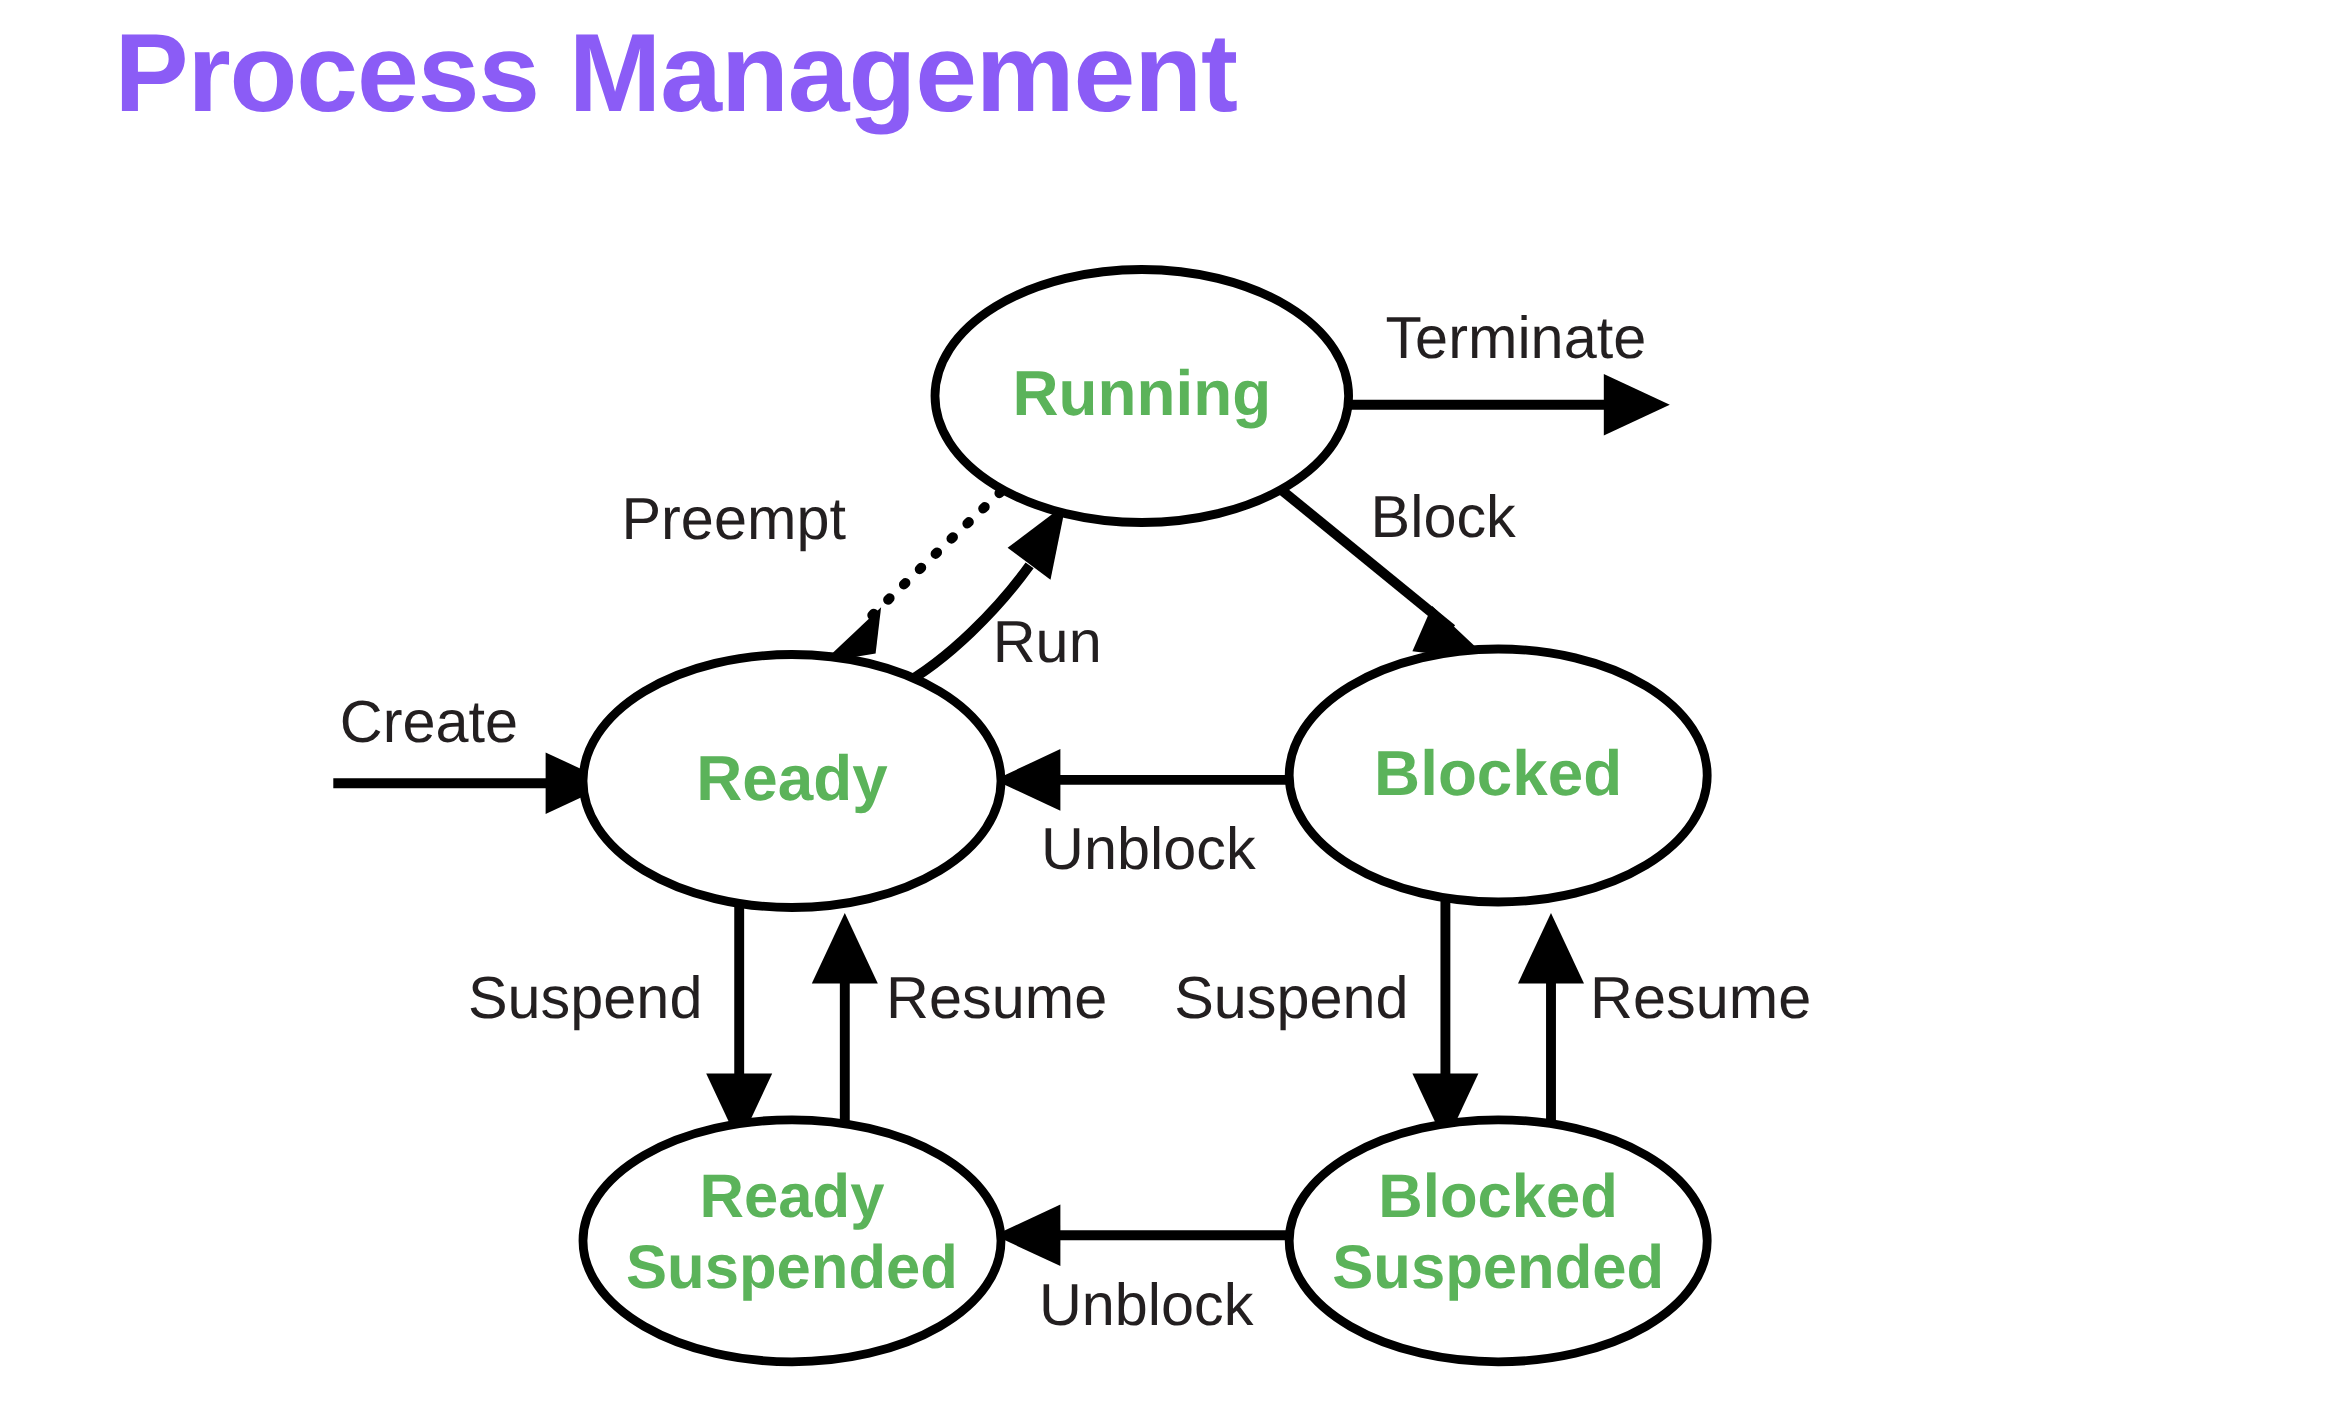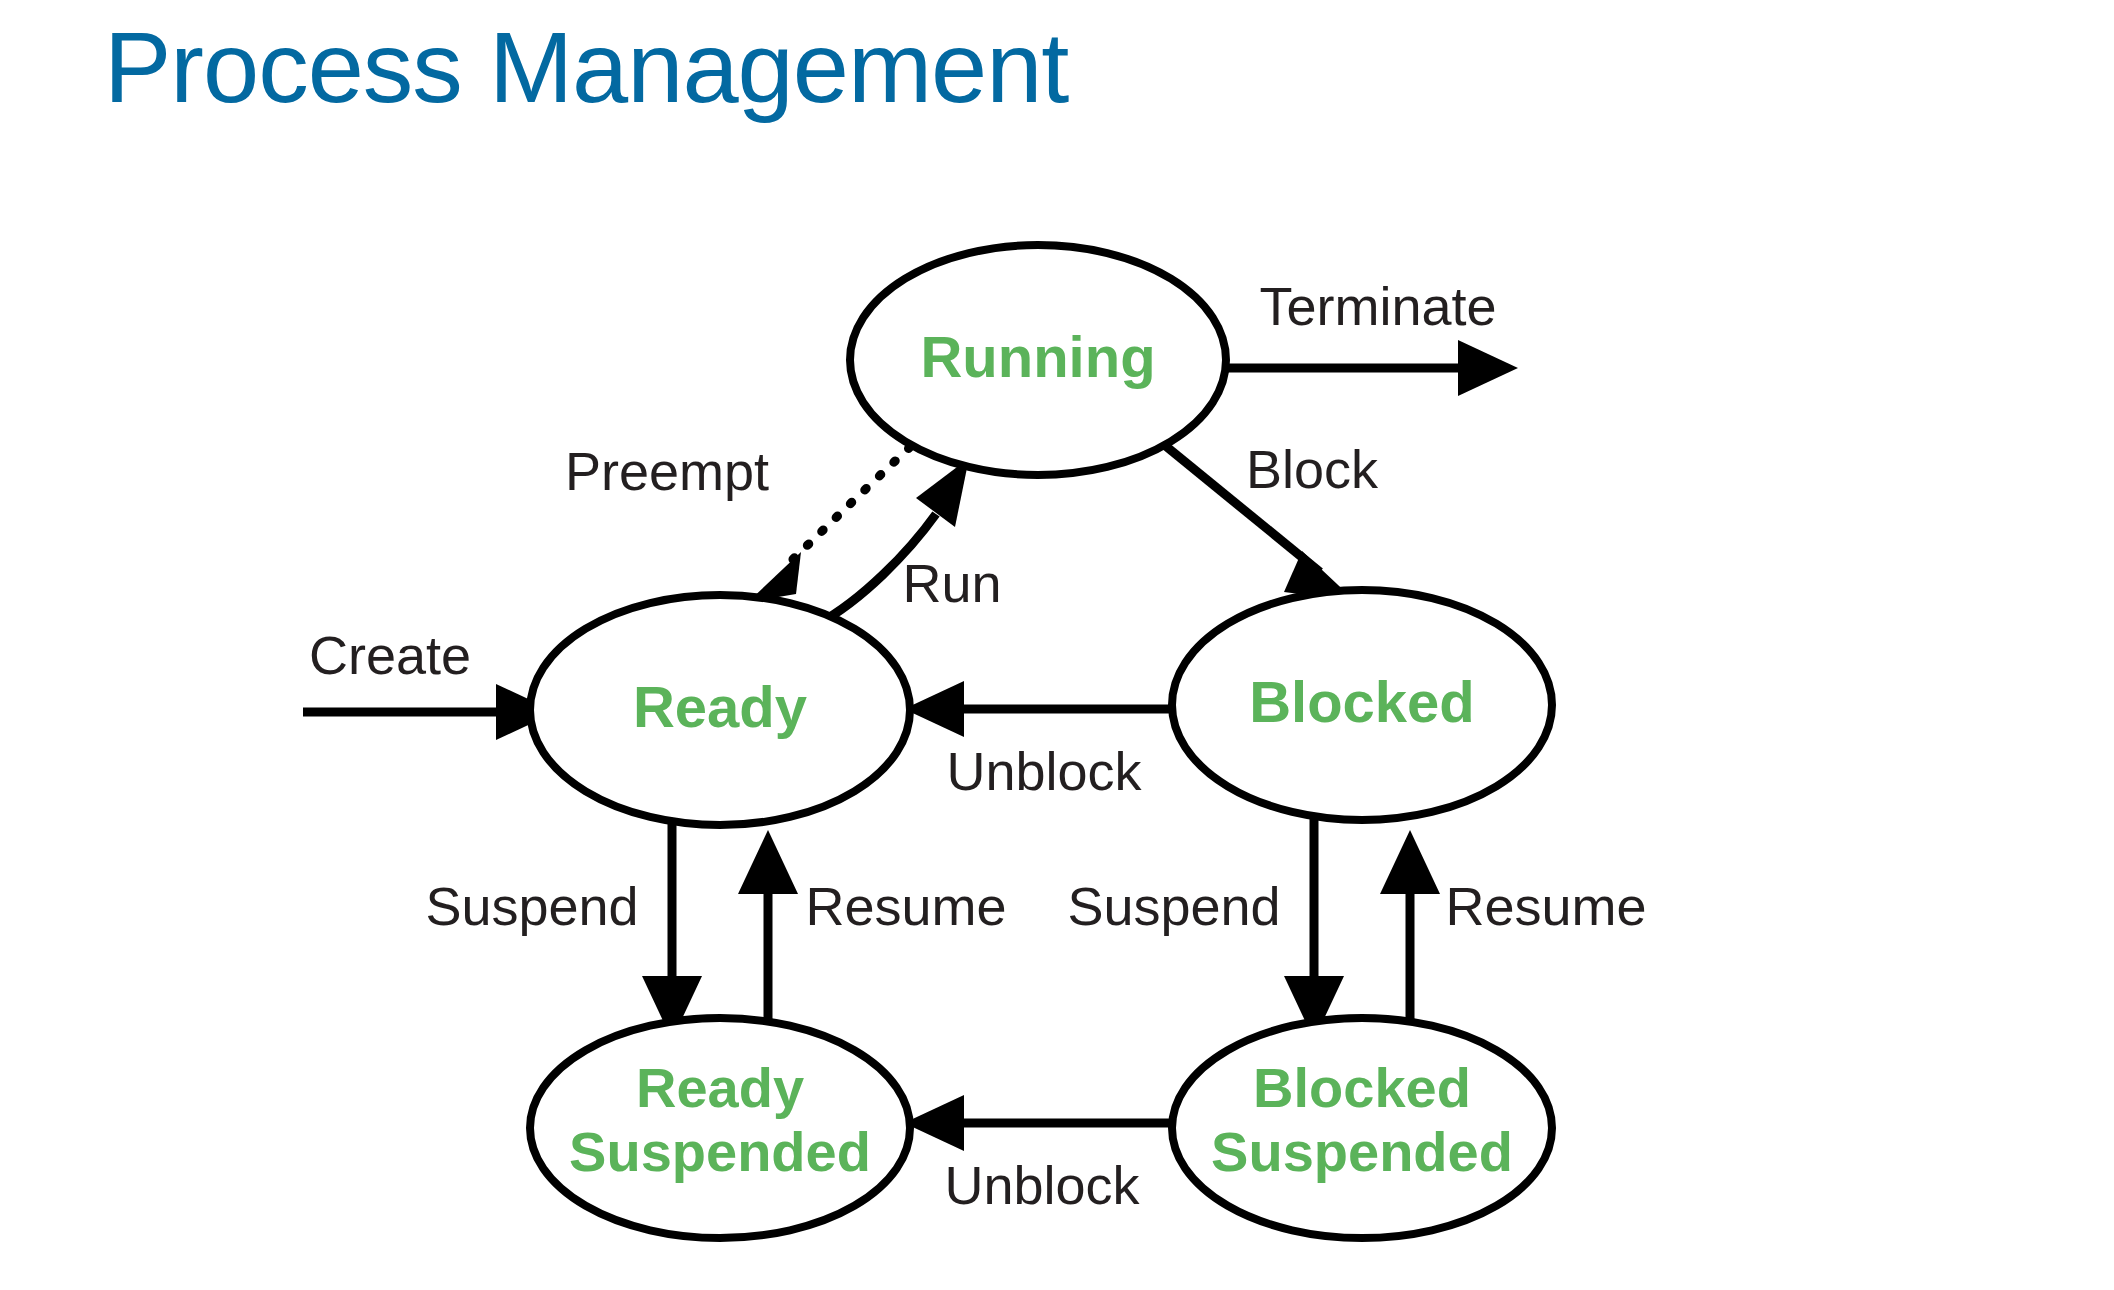--- a/index.html
+++ b/index.html
@@ -13,23 +13,23 @@
     overflow: hidden;
     font-family: "Liberation Sans", "DejaVu Sans", sans-serif;
     position: relative;
   }
   #page-title {
     position: absolute;
     left: 104px;
     top: 6px;
     font-family: "Liberation Sans", "DejaVu Sans", sans-serif;
     font-size: 101px;
-    font-weight: 400;
+    font-weight: 700;
     letter-spacing: -1px;
-    color: #0369a1;
+    color: #8b5cf6;
     white-space: nowrap;
     line-height: 1.22;
   }
   #diagram-canvas {
     position: absolute;
     left: 0;
     top: 0;
     width: 2114px;
     height: 1290px;
   }

